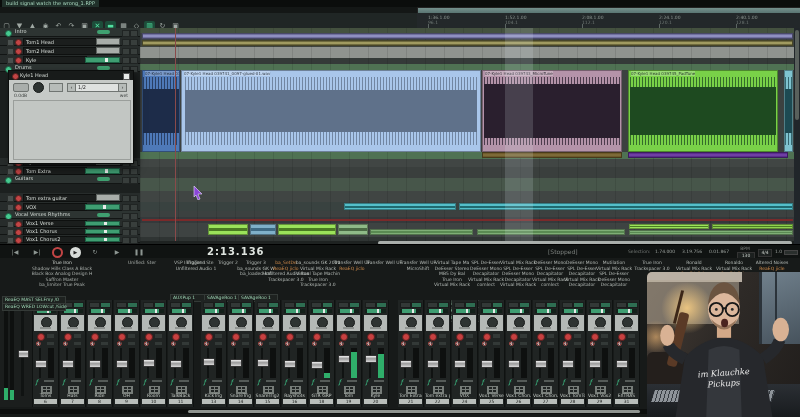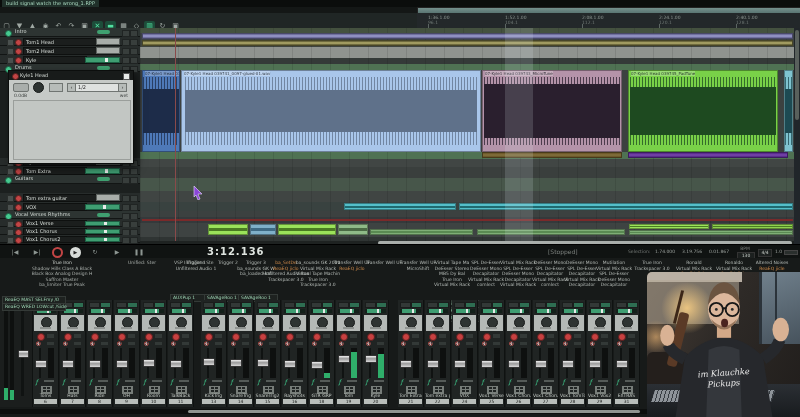--- a/index.html
+++ b/index.html
@@ -323,21 +323,21 @@
     <div class="abs" style="left:58px;top:12px;width:7px;height:7px;background:#b7bcb9;border:1px solid #707572;text-align:center;font-size:5px;line-height:7px;color:#333;">‹</div>
     <div class="abs t5 nowrap" style="left:66px;top:12px;width:42px;height:7px;background:#dfe2e0;border:1px solid #707572;color:#333;line-height:7px;padding-left:2px;">1/2</div>
     <div class="abs" style="left:109px;top:12px;width:7px;height:7px;background:#b7bcb9;border:1px solid #707572;text-align:center;font-size:5px;line-height:7px;color:#333;">›</div>
     <span class="abs t4" style="left:5px;top:22px;color:#3a3e3c;">0.0dB</span>
     <span class="abs t4" style="right:5px;top:22px;color:#3a3e3c;">wet</span>
     <div class="abs" style="left:4px;top:29px;width:116px;height:58px;background:#c2c6c3;border:1px solid #9a9e9b;"></div>
   </div>
 
   <div class="abs" id="transport">
     <span id="transport-icons"><span style="position: absolute; top: 2px; left: 8px; width: 14px; height: 10px; text-align: center; font-size: 6px; line-height: 10px; color: rgb(141, 150, 146);">|◀</span><span style="position: absolute; top: 2px; left: 30px; width: 14px; height: 10px; text-align: center; font-size: 6px; line-height: 10px; color: rgb(141, 150, 146);">▶|</span><span style="position: absolute; left: 52px; text-align: center; font-size: 6px; line-height: 10px; color: rgb(141, 150, 146); width: 11px; height: 11px; border-radius: 50%; border: 2px solid rgb(194, 69, 69); box-sizing: border-box; top: 2px;"></span><span style="position: absolute; left: 70px; text-align: center; width: 11px; height: 11px; border-radius: 50%; background: rgb(216, 220, 217); color: rgb(34, 34, 34); font-size: 5px; line-height: 11px; top: 2px;">▶</span><span style="position: absolute; top: 2px; left: 88px; width: 14px; height: 10px; text-align: center; font-size: 6px; line-height: 10px; color: rgb(141, 150, 146);">↻</span><span style="position: absolute; top: 2px; left: 110px; width: 14px; height: 10px; text-align: center; font-size: 6px; line-height: 10px; color: rgb(141, 150, 146);">▶</span><span style="position: absolute; top: 2px; left: 132px; width: 14px; height: 10px; text-align: center; font-size: 6px; line-height: 10px; color: rgb(141, 150, 146);">❚❚</span></span>
-    <span class="abs" style="left:207px;top:1px;font-size:10px;font-weight:bold;color:#dfe5e0;letter-spacing:1px;">3:12.136</span>
+    <span class="abs" style="left:207px;top:1px;font-size:10px;font-weight:bold;color:#dfe5e0;letter-spacing:1px;">2:13.136</span>
     <span class="abs t6" style="left:548px;top:3px;color:#7d827f;">[Stopped]</span>
     <span class="abs t4" style="left:628px;top:4px;color:#767b78;">Selection:</span>
     <span class="abs t4" style="left:655px;top:4px;color:#9aa09c;">1.74.000</span>
     <span class="abs t4" style="left:682px;top:4px;color:#9aa09c;">3.19.756</span>
     <span class="abs t4" style="left:709px;top:4px;color:#9aa09c;">0.01.867</span>
     <span class="abs t4" style="left:737px;top:1px;width:16px;text-align:center;color:#767b78;">BPM</span>
     <span class="abs t4" style="left:737px;top:7px;width:16px;text-align:center;color:#c8cec9;background:#1c201f;border:1px solid #333;">130</span>
     <span class="abs t4" style="left:758px;top:4px;width:12px;text-align:center;color:#c8cec9;background:#1c201f;border:1px solid #333;">4/4</span>
     <span class="abs t4" style="left:775px;top:4px;color:#9aa09c;">1.0</span>
     <span class="abs" style="left:784px;top:5px;width:12px;height:3px;background:#2a2f2d;border:1px solid #444;"></span>

